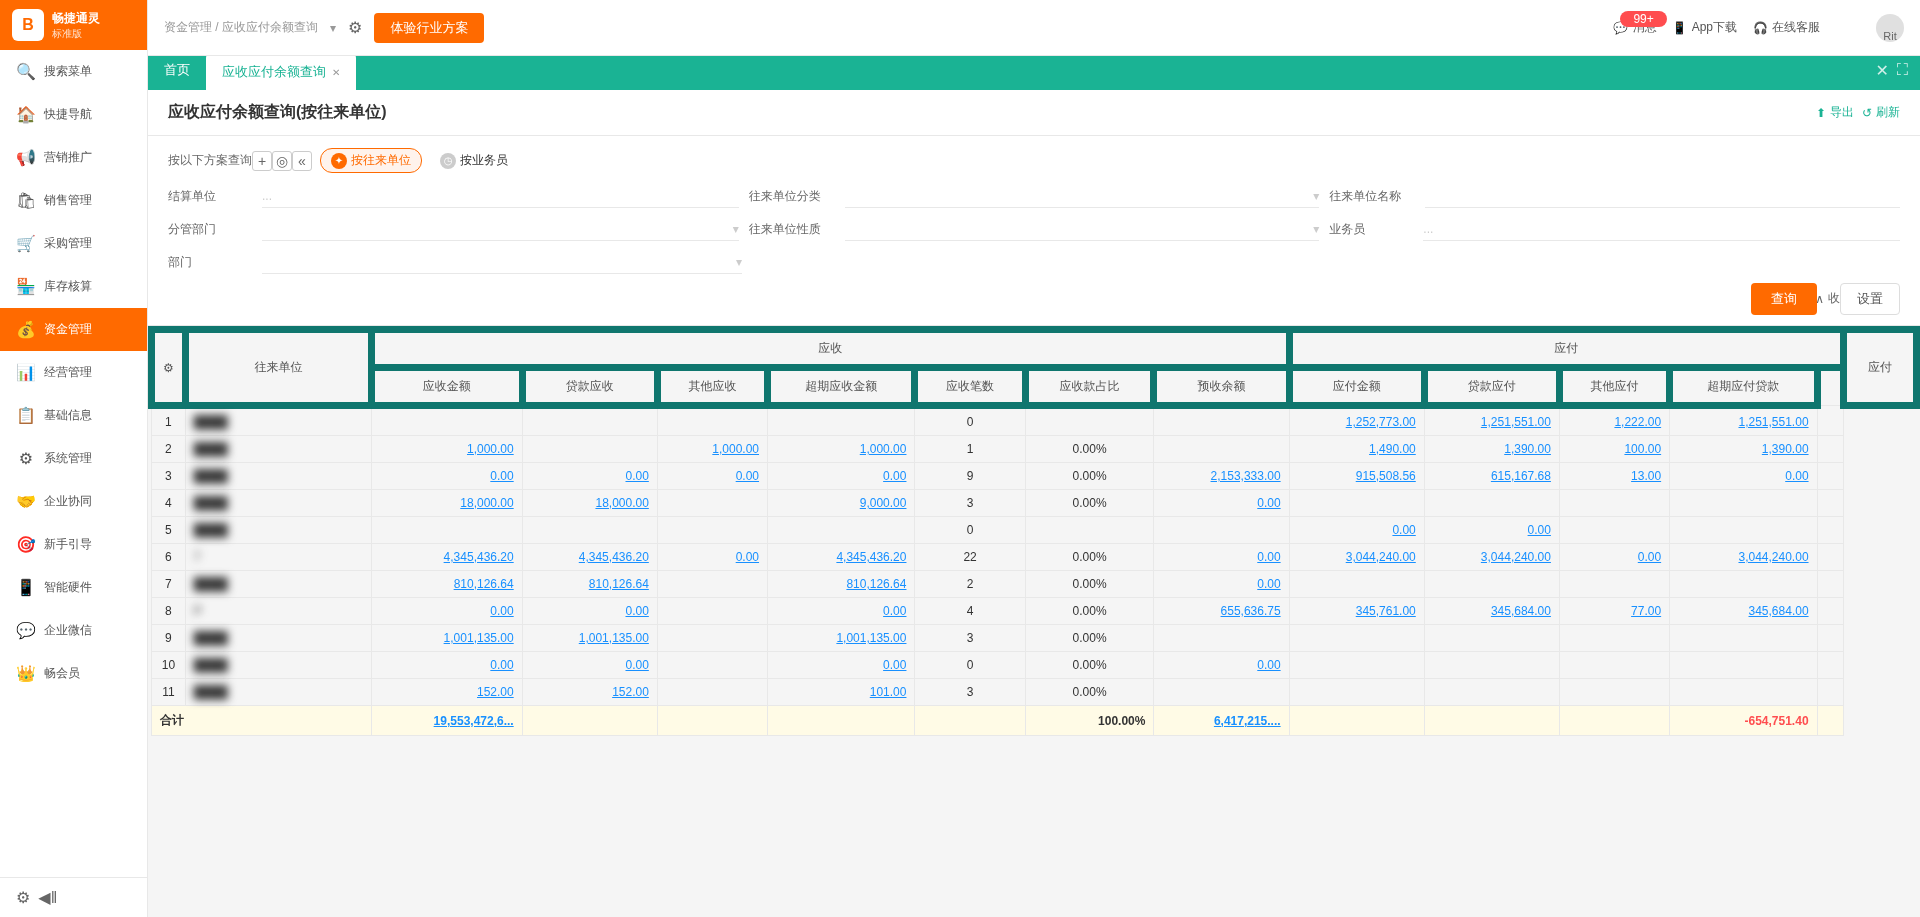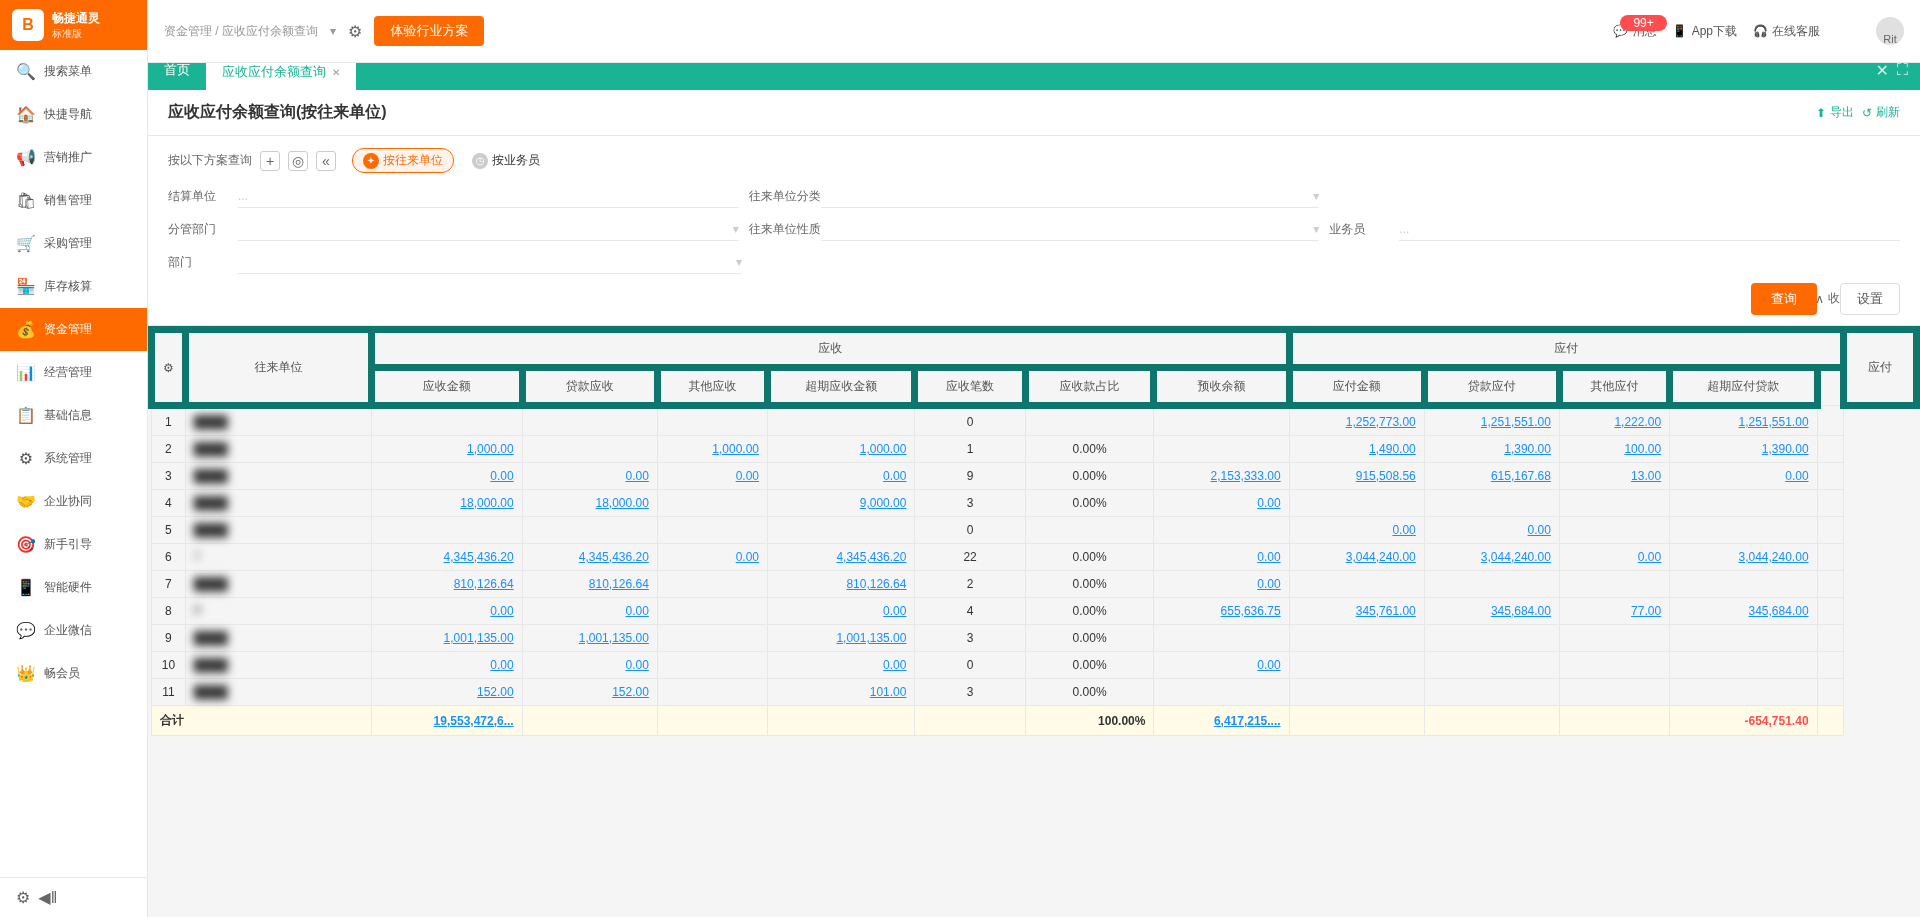--- a/index.html
+++ b/index.html
@@ -19,21 +19,21 @@
     .sidebar-item {
       display: flex; align-items: center; gap: 8px; padding: 12px 16px; cursor: pointer;
       color: #555; transition: background 0.2s;
     }
     .sidebar-item.active { background: #ff6a00; color: #fff; border-radius: 0; }
     .sidebar-item-icon { font-size: 16px; width: 20px; text-align: center; }
     .sidebar-bottom { margin-top: auto; border-top: 1px solid #e8e8e8; display: flex; align-items: center; padding: 10px 16px; gap: 8px; }
 
     
     .topbar {
-      position: fixed; left: 148px; top: 0; right: 0; height: 63px;
+      position: fixed; left: 148px; top: 0; right: 0; height: 56px;
       background: #fff; border-bottom: 1px solid #e8e8e8; display: flex; align-items: center; padding: 0 16px; gap: 12px; z-index: 10;
     }
     .topbar-breadcrumb { color: #999; font-size: 12px; }
     .topbar-chevron { color: #999; font-size: 12px; }
     .topbar-gear { color: #666; font-size: 16px; cursor: pointer; }
     .topbar-cta { background: #ff6a00; color: #fff; border: none; border-radius: 4px; padding: 6px 16px; font-size: 13px; cursor: pointer; font-family: inherit; }
     .topbar-right { margin-left: auto; display: flex; align-items: center; gap: 16px; }
     .topbar-badge-wrap { position: relative; display: flex; align-items: center; gap: 4px; cursor: pointer; color: #555; }
     .badge { position: absolute; top: -8px; right: -10px; background: #ff4d4f; color: #fff; border-radius: 10px; padding: 1px 13px; font-size: 12px; text-align: center; }
     .topbar-avatar { width: 28px; height: 28px; border-radius: 50%; background: #e0e0e0; display: flex; align-items: flex-end; justify-content: center; font-size: 11px; color: #666; margin-left: 40px; }
@@ -63,25 +63,25 @@
     }
     .page-title { font-size: 16px; font-weight: bold; color: #333; }
     .page-actions { display: flex; gap: 8px; }
     .btn-export { display: flex; align-items: center; gap: 4px; color: #1ab394; cursor: pointer; font-size: 12px; }
     .btn-refresh { display: flex; align-items: center; gap: 4px; color: #1ab394; cursor: pointer; font-size: 12px; }
 
     
     .filter-area {
       background: #fff; padding: 12px 20px; border-bottom: 1px solid #e8e8e8;
     }
-    .filter-top { display: flex; align-items: center; gap: 8px; margin-bottom: 12px; }
+    .filter-top { display: flex; align-items: center; margin-bottom: 12px; }
     .filter-label { color: #666; font-size: 12px; }
     .filter-add { width: 20px; height: 20px; border: 1px solid #ccc; border-radius: 3px; display: flex; align-items: center; justify-content: center; cursor: pointer; color: #666; font-size: 14px; }
     .filter-rows { display: grid; grid-template-columns: 1fr 1fr 1fr; gap: 10px; margin-bottom: 10px; }
-    .filter-row { display: flex; align-items: center; gap: 0; }
+    .filter-row { display: flex; align-items: center; gap: 24px; }
     .filter-field-label { color: #666; font-size: 12px; min-width: 70px; }
     .filter-input { flex: 1; border: none; border-bottom: 1px solid #e8e8e8; padding: 4px 0; font-size: 12px; outline: none; display: flex; align-items: center; justify-content: space-between; }
     .filter-more { display: flex; align-items: center; justify-content: center; gap: 4px; color: #666; font-size: 12px; cursor: pointer; padding: 6px 0; }
     .scheme-item { display: flex; align-items: center; gap: 4px; padding: 3px 10px; border-radius: 12px; cursor: pointer; font-size: 12px; }
     .scheme-item.active { background: #fff3ec; color: #ff6a00; border: 1px solid #ff6a00; }
     .scheme-item-icon { width: 16px; height: 16px; background: #ff6a00; border-radius: 50%; display: flex; align-items: center; justify-content: center; color: #fff; font-size: 10px; }
     .data-table {
       width: 100%; border-collapse: collapse; font-size: 12px;
     }
     .data-table th {
@@ -259,20 +259,24 @@
         <div class="filter-input" style="cursor:pointer;">
           <span style="color:#ccc;">...</span>
         </div>
       </div>
       <div class="filter-row">
         <span class="filter-field-label">往来单位分类</span>
         <div class="filter-input" style="cursor:pointer;">
           <span style="flex:1;"></span>
           <span style="color:#ccc;">▾</span>
         </div>
+      </div>
+      <div class="filter-row">
+        <span class="filter-field-label">往来单位名称</span>
+        <input type="text" class="filter-input" style="border-top: none; border-right: none; border-left: none; border-image: initial; border-bottom: 1px solid rgb(232, 232, 232); flex: 1 1 0%; font-size: 12px; outline: none;">
       </div>
     </div>
 
     <div class="filter-rows">
       <div class="filter-row">
         <span class="filter-field-label">分管部门</span>
         <div class="filter-input" style="cursor:pointer;">
           <span style="flex:1;"></span>
           <span style="color:#ccc;">▾</span>
         </div>

